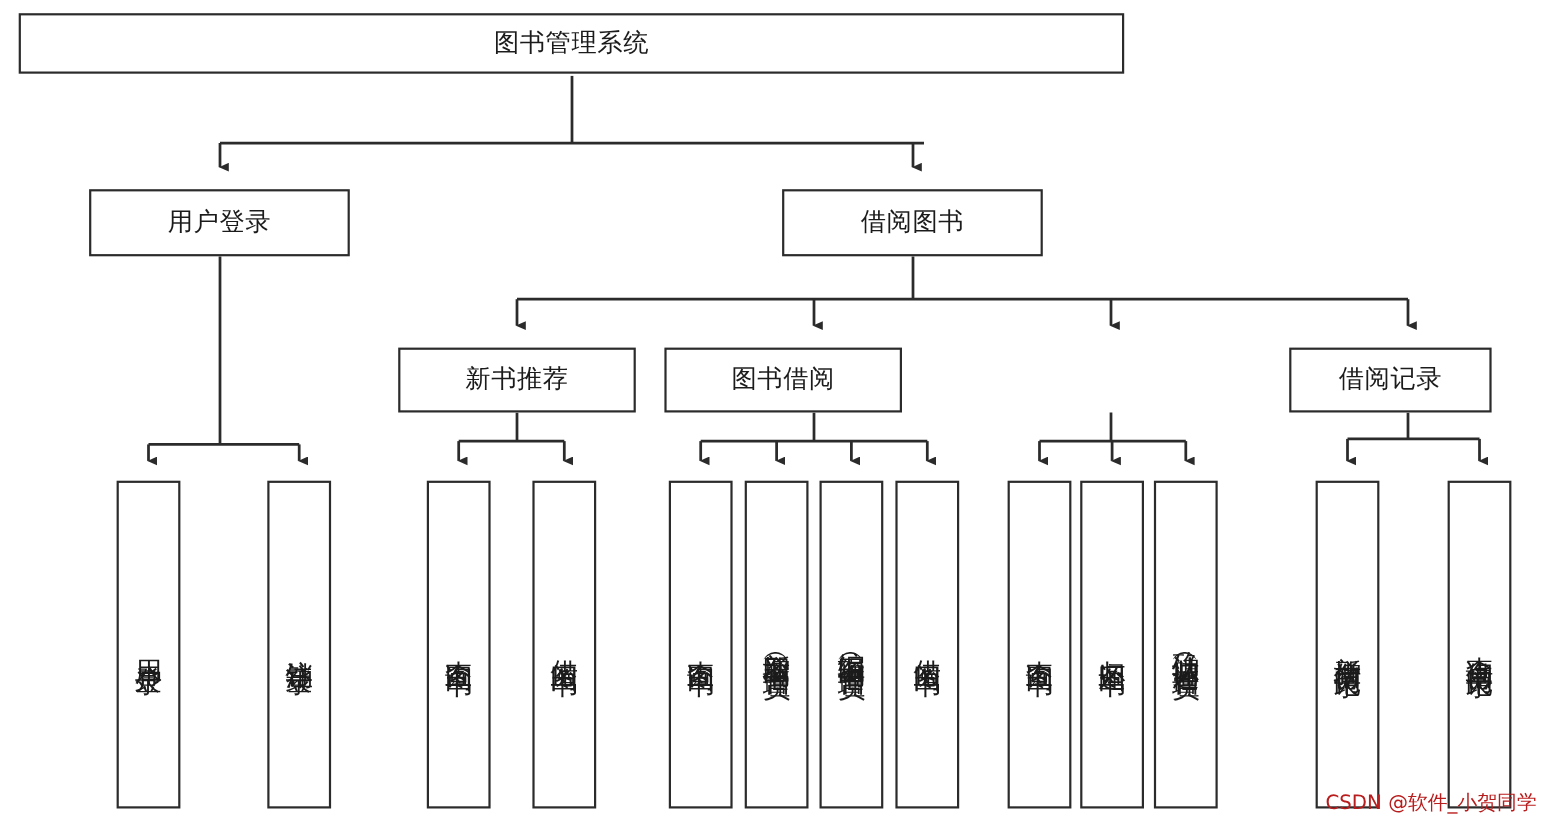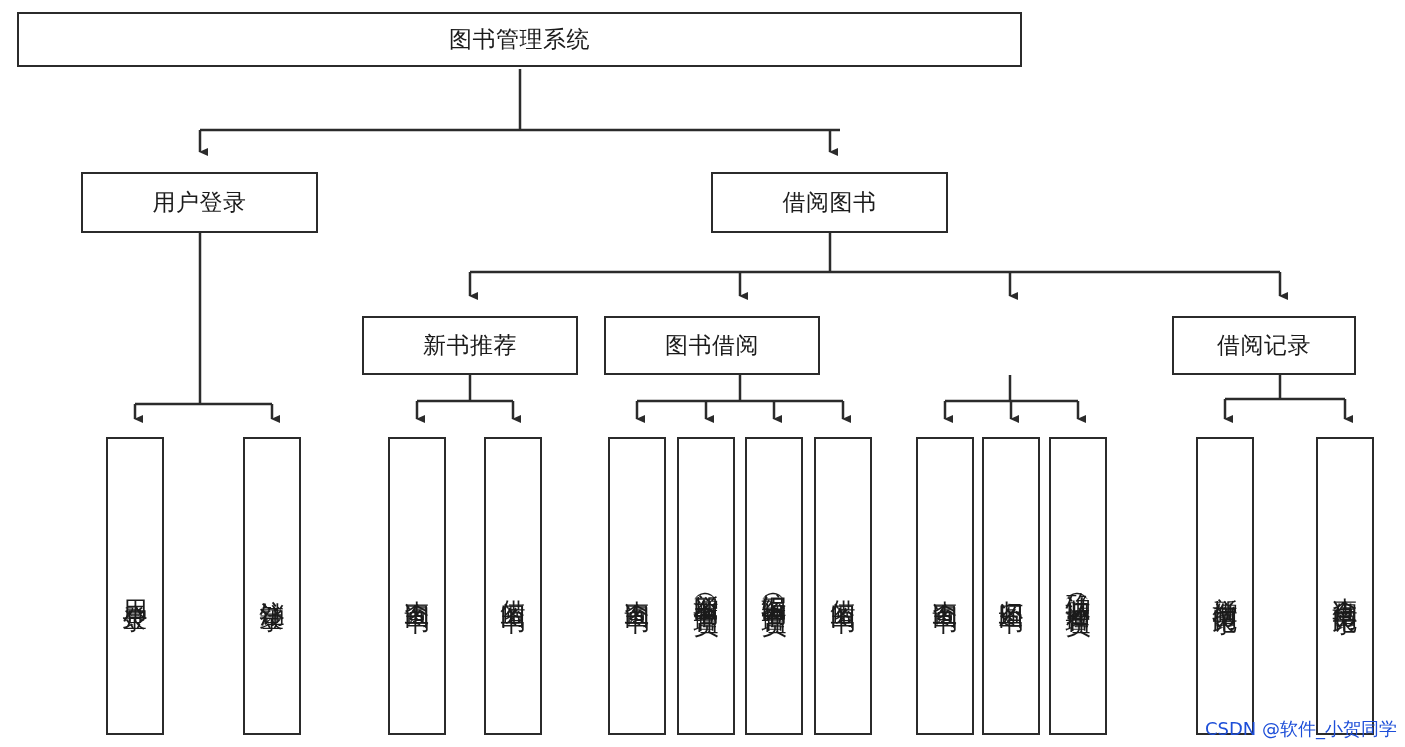--- a/index.html
+++ b/index.html
@@ -60,21 +60,21 @@
     font-size: 25px;
     line-height: 1.0;
     letter-spacing: 3px;
     white-space: nowrap;
   }
   .watermark {
     position: absolute;
     right: 8px;
     bottom: 6px;
     font-size: 18px;
-    color: #1d4ed8;
+    color: #b91c1c;
     z-index: 9;
     white-space: nowrap;
     font-family: "DejaVu Sans", "Liberation Sans", sans-serif;
   }
 </style>
 </head>
 <body>
 
 <div id="canvas">
 

